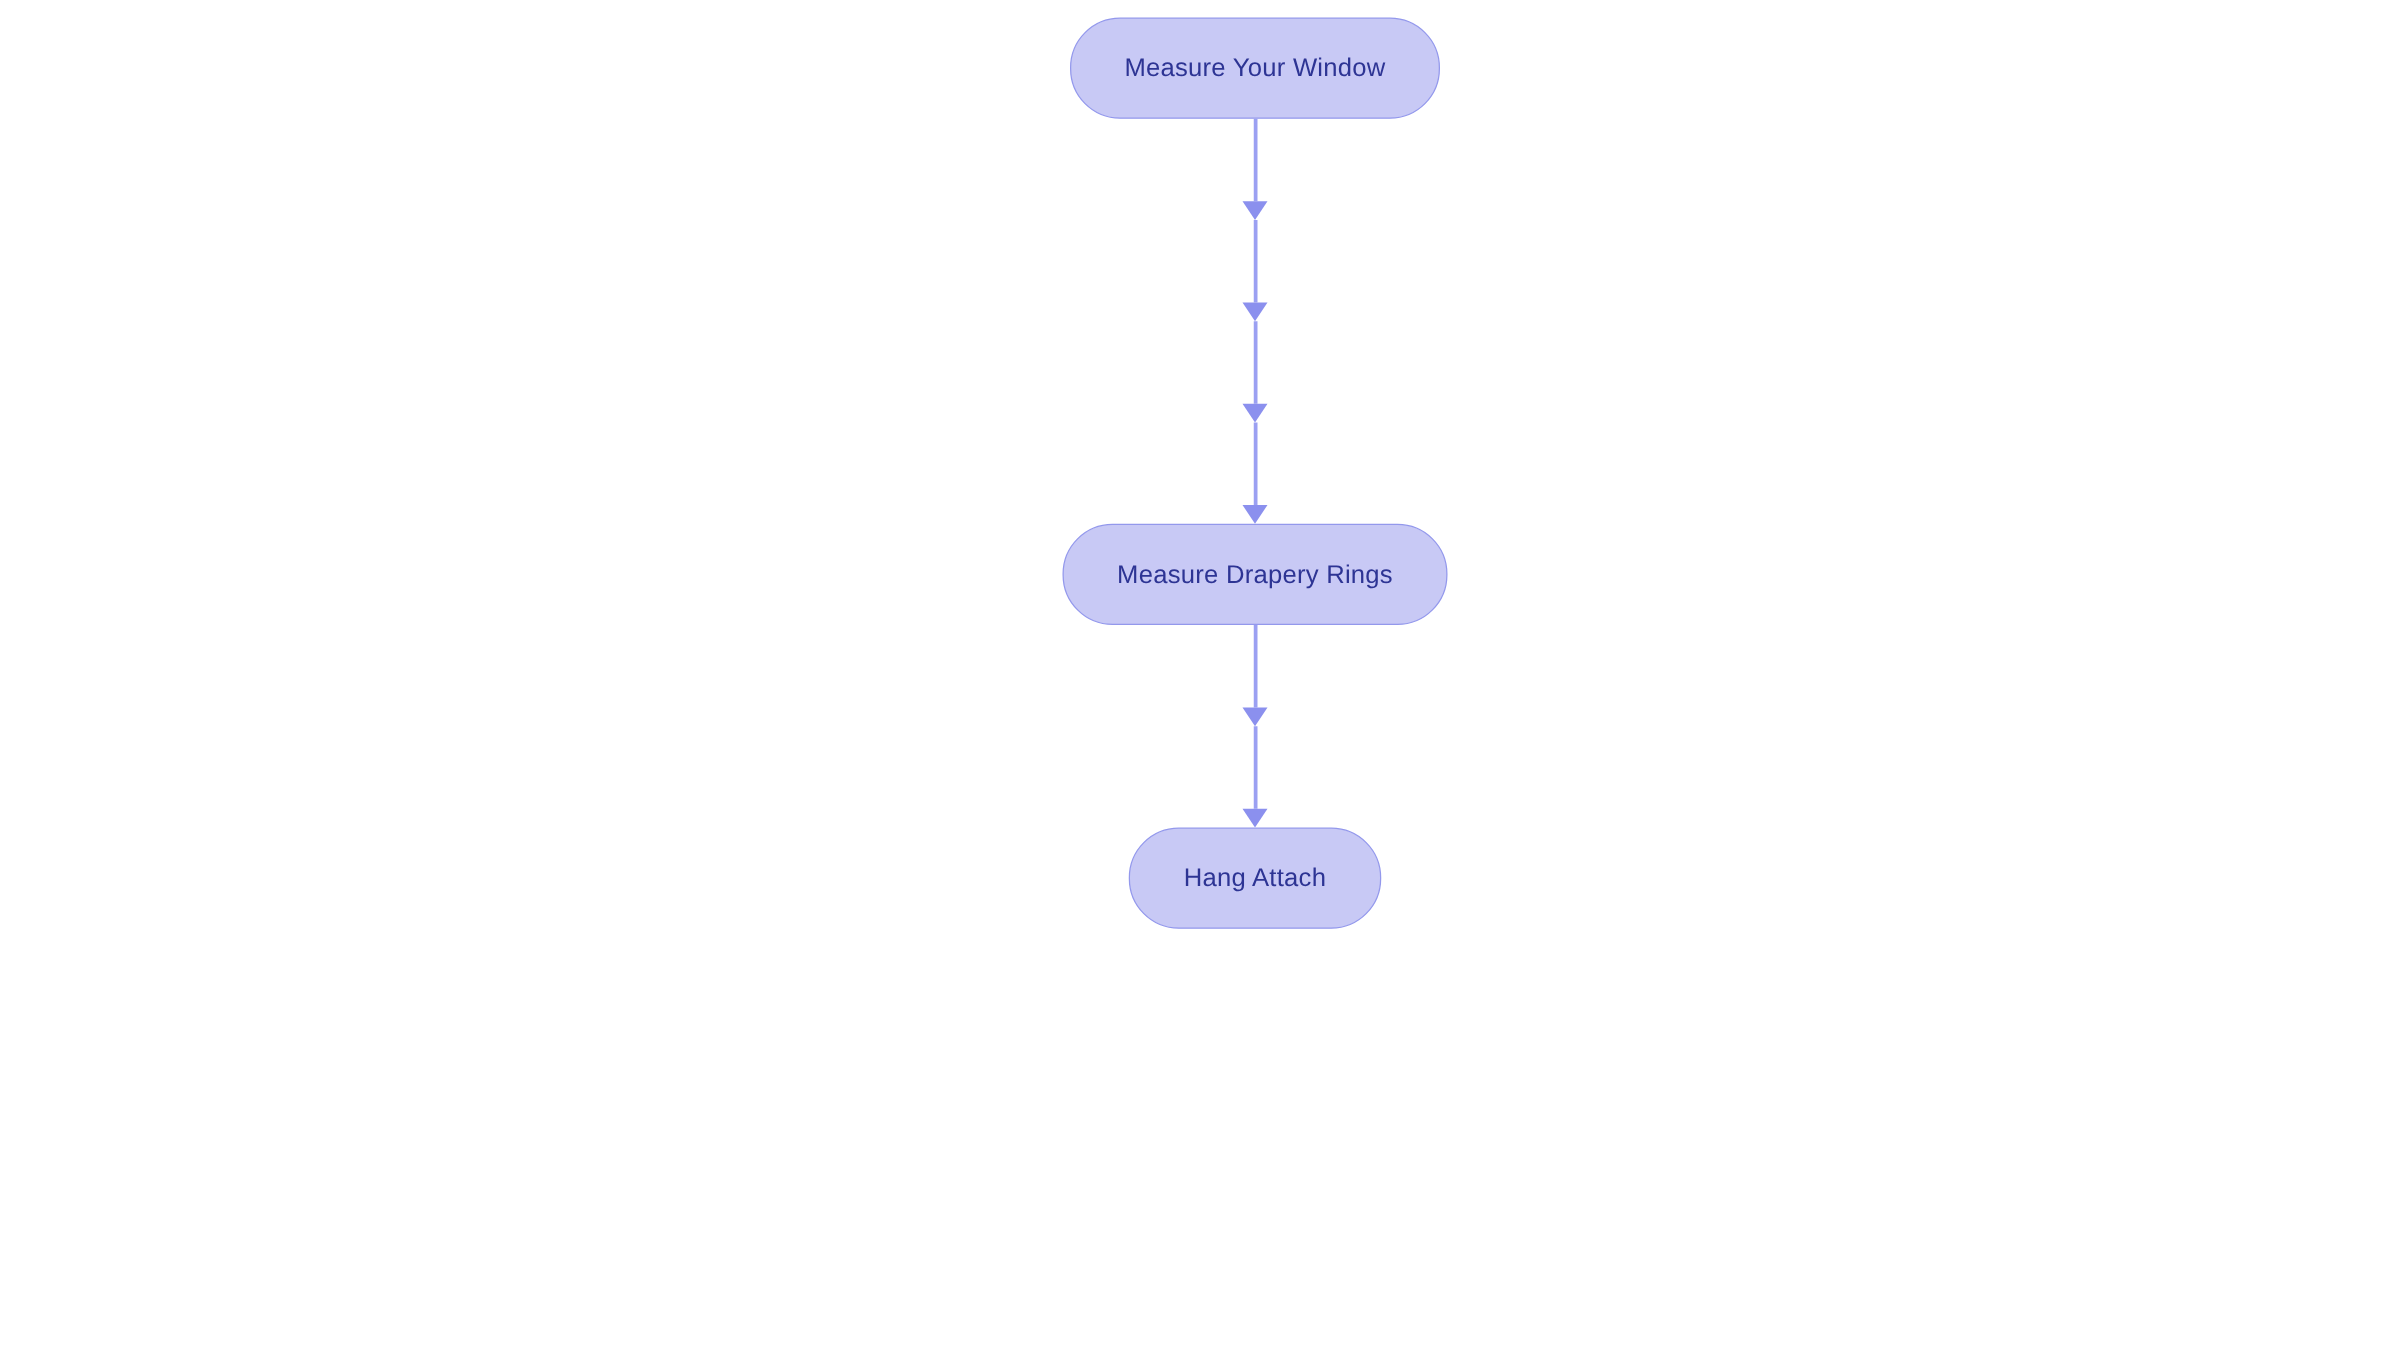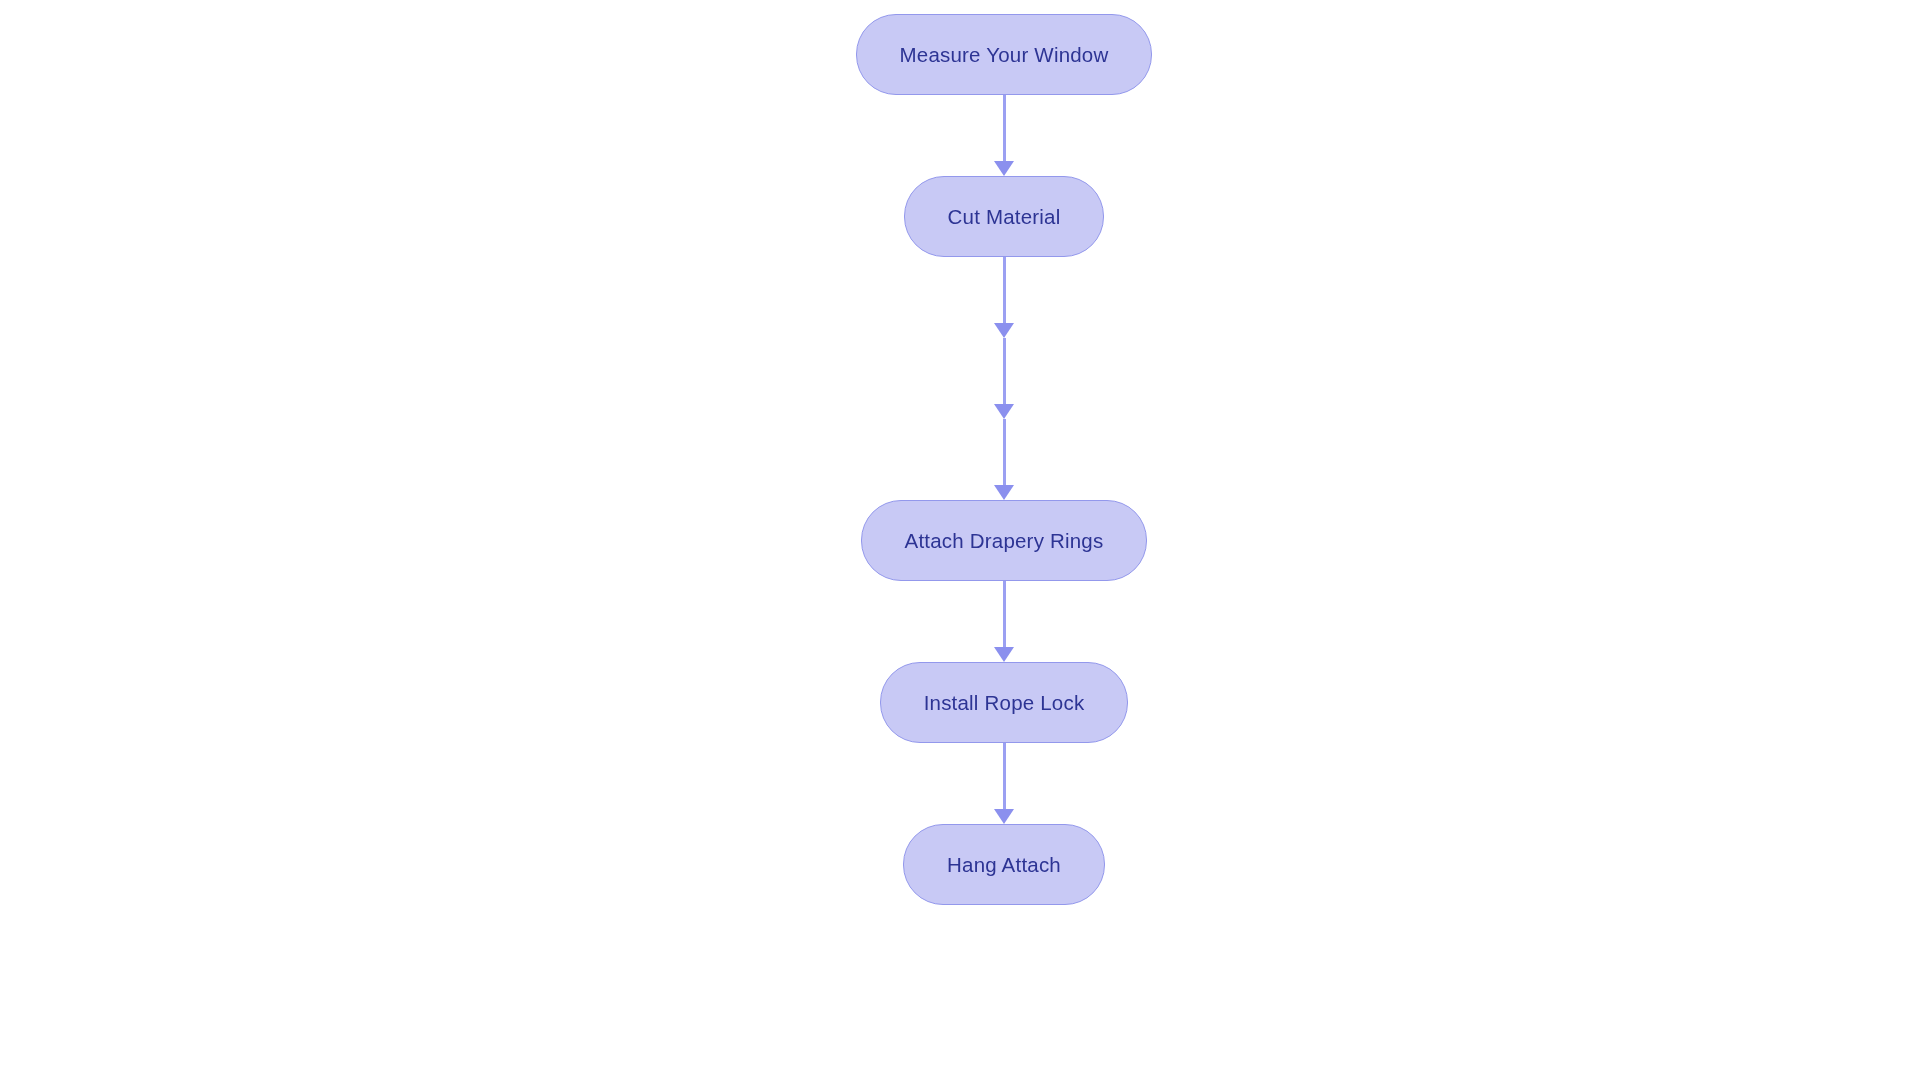--- a/index.html
+++ b/index.html
@@ -64,38 +64,36 @@
 </head>
 <body style="background: rgb(255, 255, 255);">
 
 <div class="canvas">
   <div class="flow" id="flow-root">
       <div class="flow-node">Measure Your Window</div>
       <div class="flow-arrow">
         <div class="shaft"></div>
         <div class="head"></div>
       </div>
-      <div class="flow-node">Cut Material</div>
       <div class="flow-arrow">
         <div class="shaft"></div>
         <div class="head"></div>
       </div>
       <div class="flow-arrow">
         <div class="shaft"></div>
         <div class="head"></div>
       </div>
       <div class="flow-arrow">
         <div class="shaft"></div>
         <div class="head"></div>
       </div>
-      <div class="flow-node">Attach Drapery Rings</div>
+      <div class="flow-node">Measure Drapery Rings</div>
       <div class="flow-arrow">
         <div class="shaft"></div>
         <div class="head"></div>
       </div>
-      <div class="flow-node">Install Rope Lock</div>
       <div class="flow-arrow">
         <div class="shaft"></div>
         <div class="head"></div>
       </div>
       <div class="flow-node">Hang Attach</div>
     </div>
 </div>
 
 </body></html>

